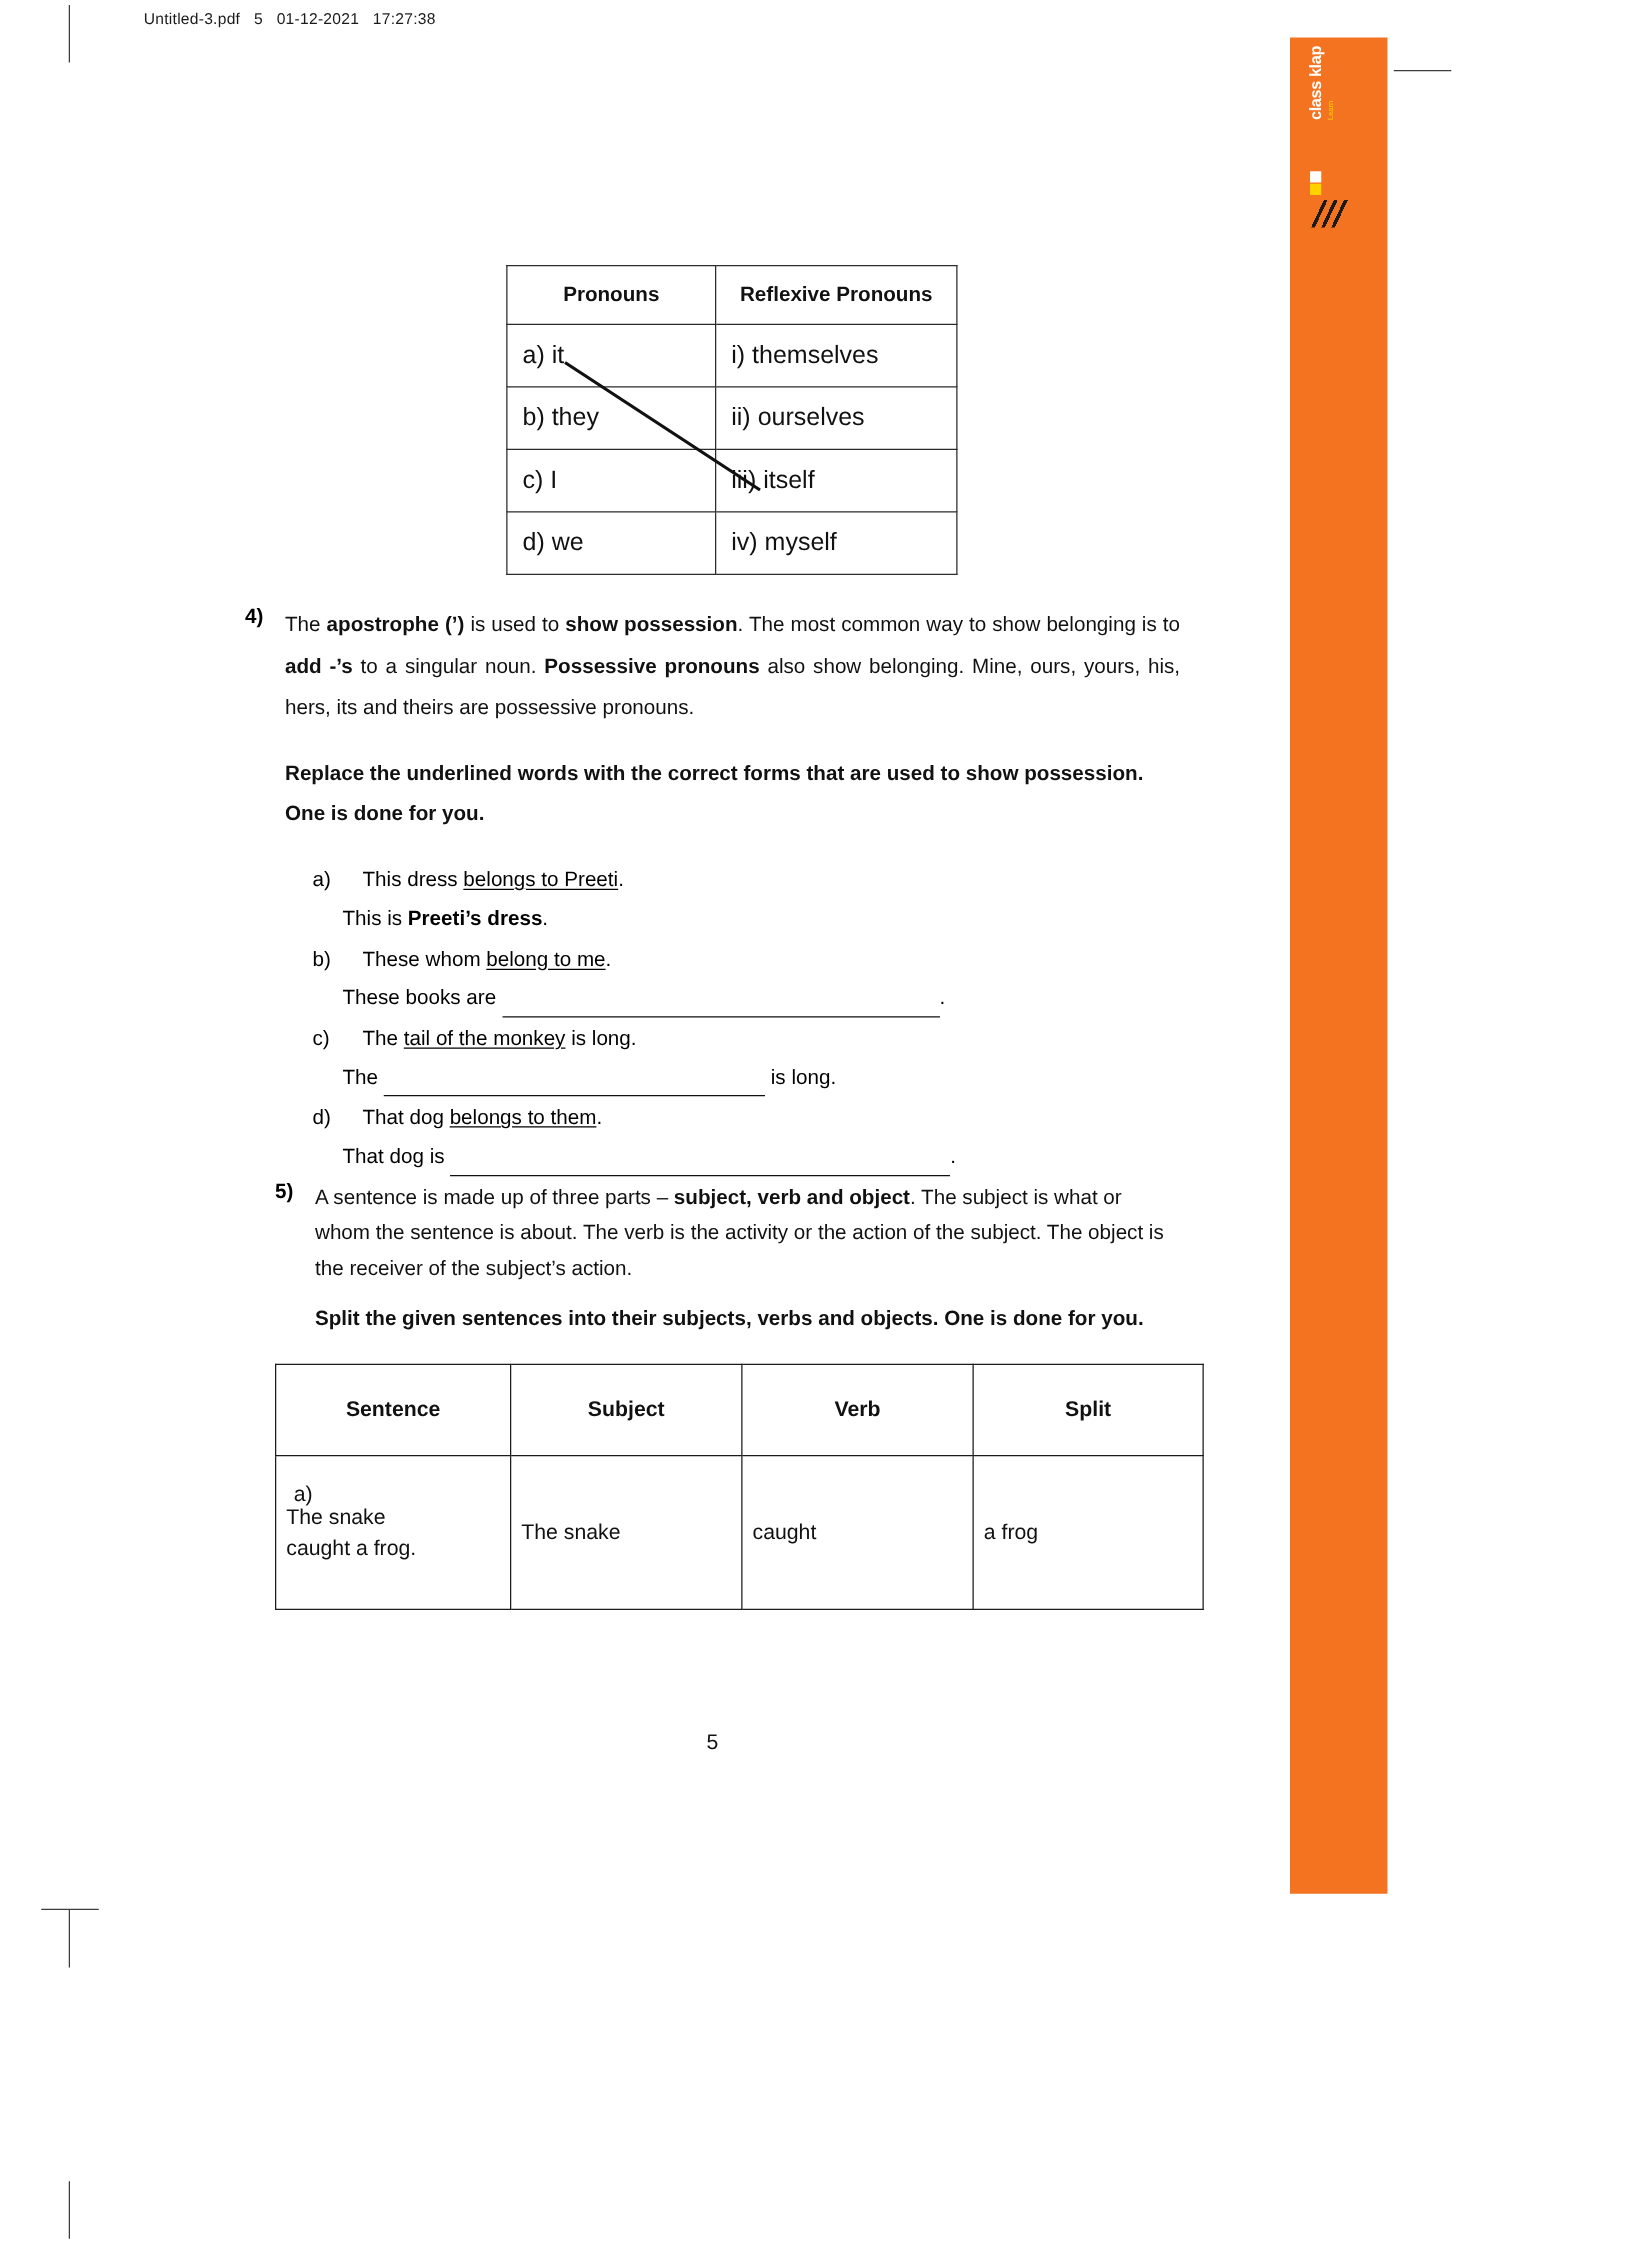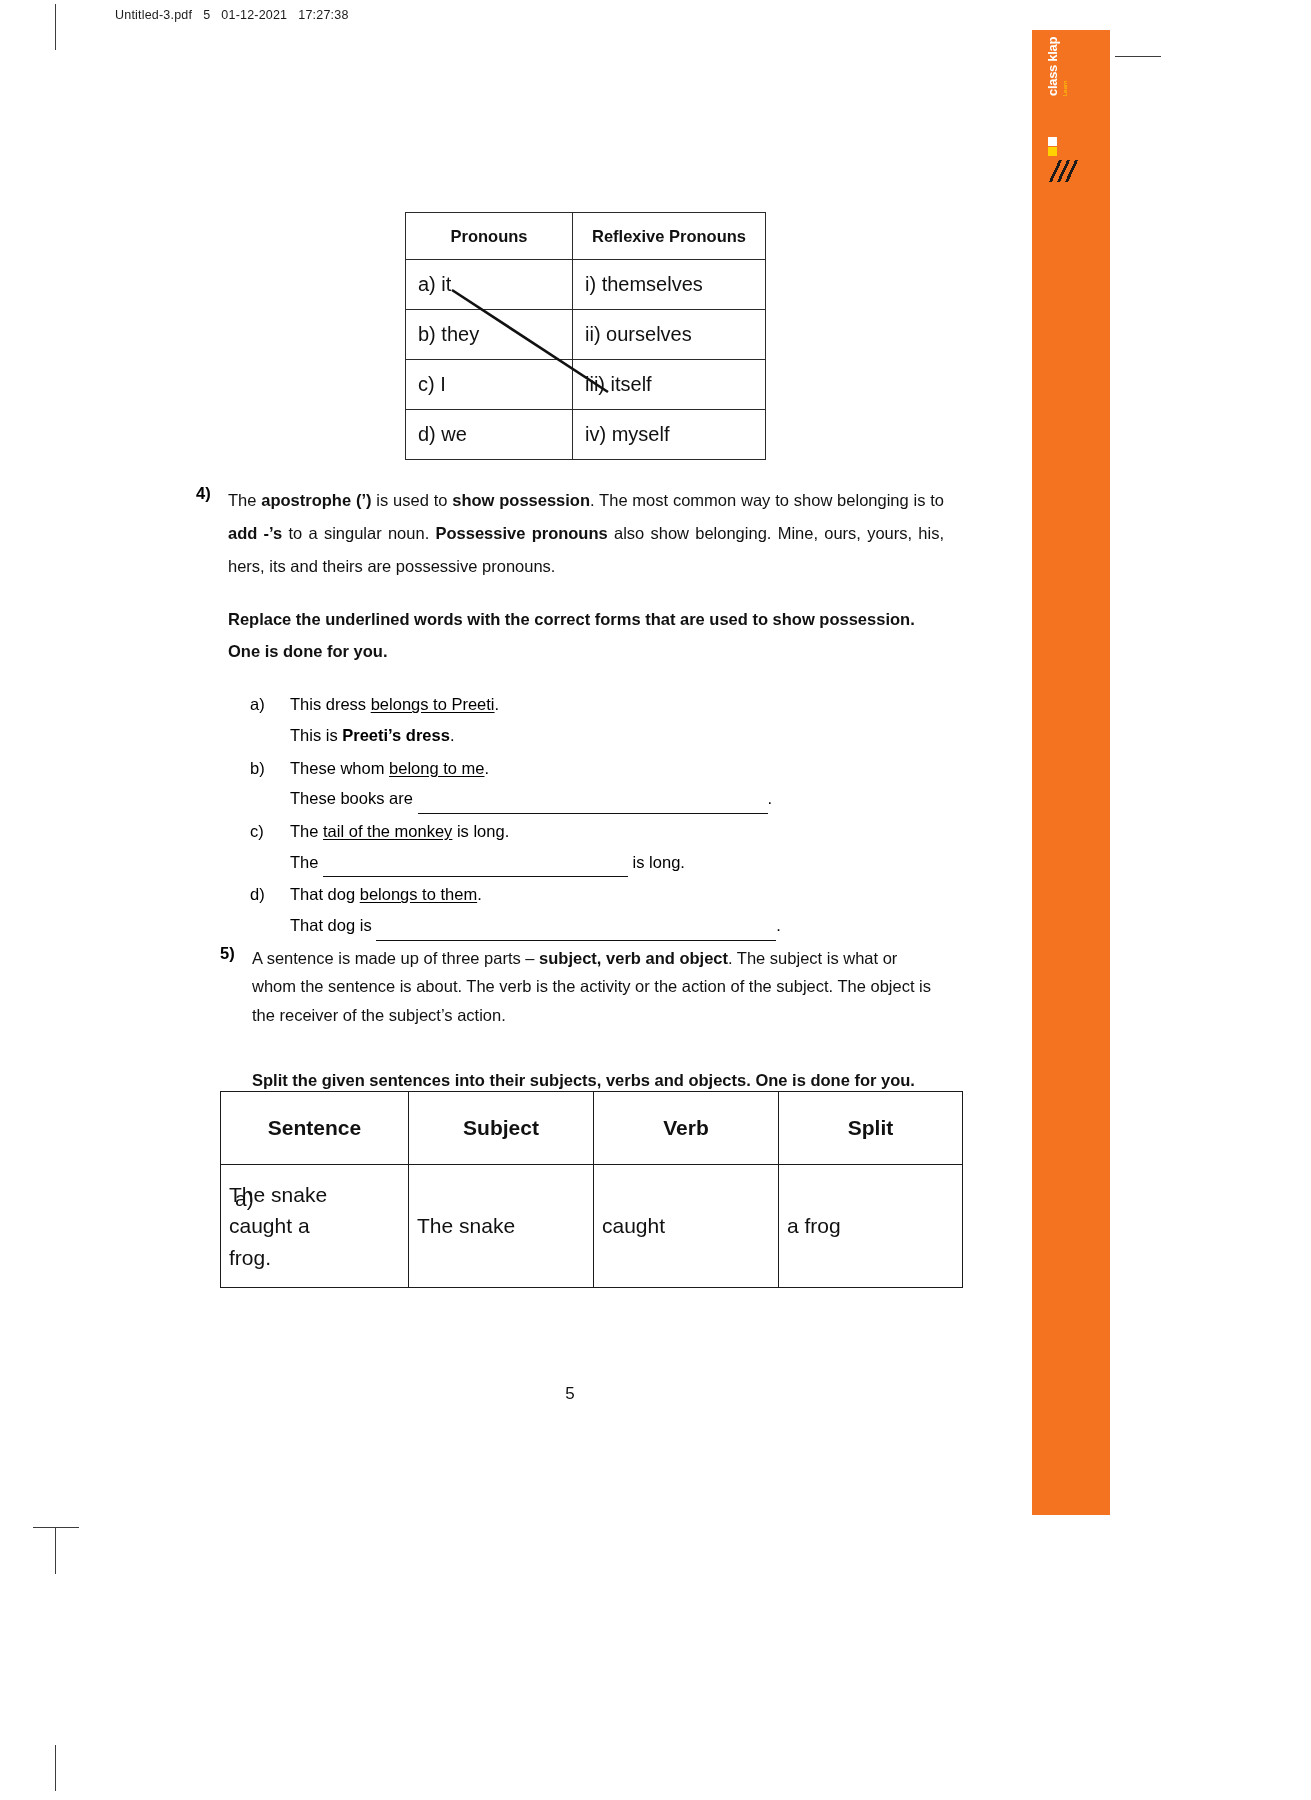--- a/index.html
+++ b/index.html
@@ -189,21 +189,21 @@
     display: flex;
     align-items: baseline;
     line-height: 1.86;
   }
   .sub-label {
     width: 40px;
     flex: 0 0 40px;
   }
   .sub-text { flex: 1 1 auto; }
   .sub-answer {
-    margin-left: 40px;
+    margin-left: 24px;
     line-height: 1.86;
     white-space: nowrap;
   }
   .u { text-decoration: underline; text-underline-offset: 2px; }
   .blank {
     display: inline-block;
     border-bottom: 1.3px solid #111;
     vertical-align: bottom;
     height: 17px;
   }
@@ -219,21 +219,21 @@
     width: 742px;
   }
   table.svo-table {
     border-collapse: collapse;
     width: 742px;
     table-layout: fixed;
   }
   table.svo-table th, table.svo-table td {
     border: 1.6px solid #1b1b1b;
     vertical-align: middle;
-    font-size: 21px;
+    font-size: 17px;
     color: #111;
   }
   table.svo-table th {
     height: 70px;
     font-weight: bold;
   }
   table.svo-table td {
     height: 110px;
     padding: 6px 8px;
   }
@@ -369,21 +369,21 @@
       </div>
 
     </div>
   </div>
 
   <div class="qblock" style="top:944px; left:220px; width:720px;">
     <div class="qnum">5)</div>
     <div class="qbody lh-normal">
       <span>A sentence is made up of three parts – </span><span class="bold">subject, verb and object</span><span>. The subject is what or whom the sentence is about. The verb is the activity or the action of the subject. The object is the receiver of the subject’s action.</span>
     </div>
-    <div class="qbody instruction" style="margin-top:35px;">Split the given sentences into their subjects, verbs and objects. One is done for you.</div>
+    <div class="qbody instruction" style="margin-top:10px;">Split the given sentences into their subjects, verbs and objects. One is done for you.</div>
   </div>
 
   <div class="svo-wrap">
     <table class="svo-table">
       <colgroup>
           <col style="width:188px">
           <col style="width:185px">
           <col style="width:185px">
           <col style="width:184px">
         </colgroup>

